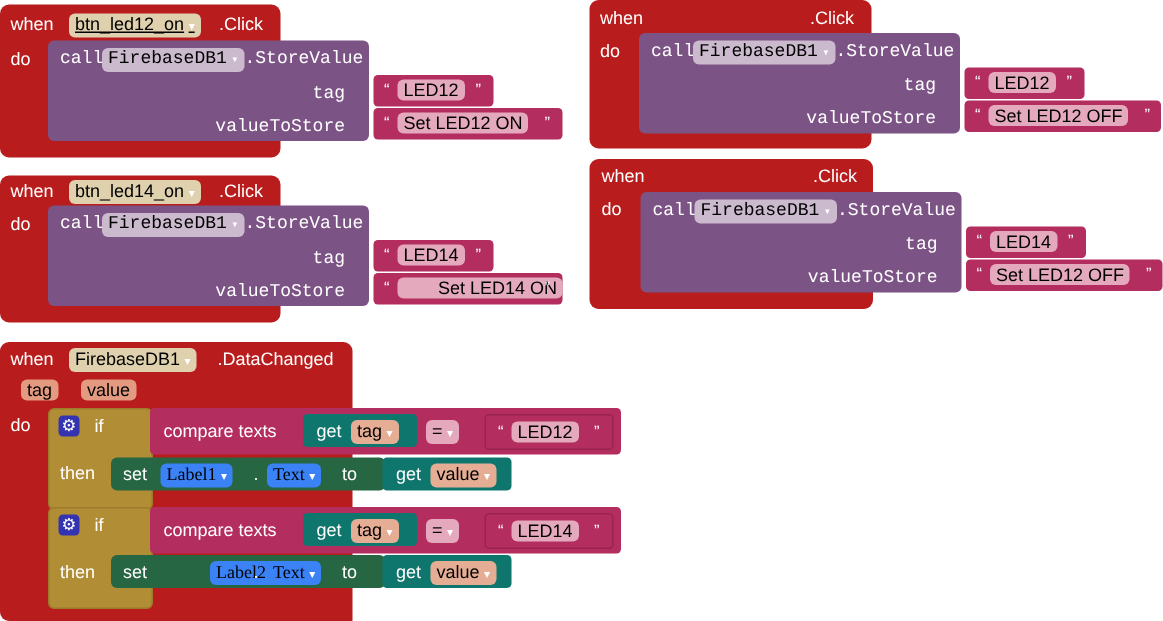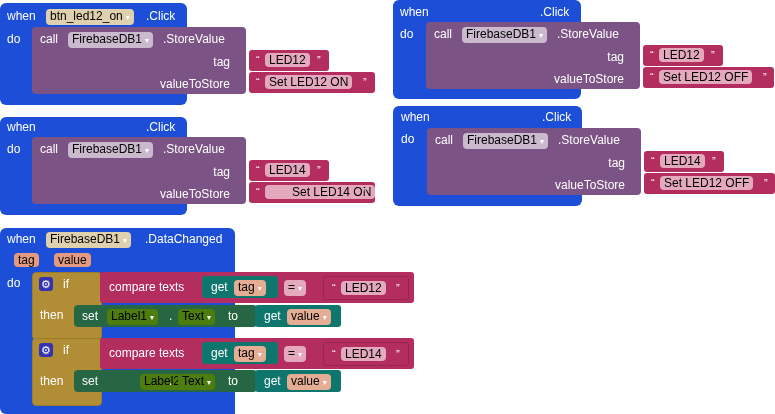--- a/index.html
+++ b/index.html
@@ -1,44 +1,44 @@
 <!DOCTYPE html>
 <html><head>
 <meta charset="utf-8">
 <style>
   html, body { margin:0; padding:0; }
   body { width:775px; height:414px; background:#ffffff; position:relative; overflow:hidden;
          font-family:"Liberation Sans", sans-serif; font-size:12px; color:#fff; }
   .abs { position:absolute; }
-  .event { background:#1d4ed8; border-radius:6px; }
-  .purple { background:#7c5385; border-radius:4px; }
+  .event { background:#b91c1c; border-radius:6px; }
+  .purple { background:#7c5385; border-radius:4px;font-family:Liberation Mono, monospace; }
   .text-blk { background:#b32d5e; border-radius:3px; }
   .orange { background:#0f766e; border-radius:3px; }
   .green { background:#266643; border-radius:4px; }
   .compare { background:#b32d5e; border-radius:3px; }
   .lbl { position:absolute; white-space:nowrap; color:#fff; line-height:14px; }
   .field { position:absolute; border-radius:4px; padding:0 4px; line-height:14px; white-space:nowrap; color:#000; }
   .f-event { background:#dfd1ad; }
   .f-purple { background:#cbb9cd; }
   .f-text { background:#e4a9bd; }
   .f-orange { background:#e6ad95; color:#000; }
-  .f-green { background:#4d7c0f; }
+  .f-green { background:#3b82f6;font-family:Liberation Serif, serif; }
   .f-param { background:#e49a80; color:#000; border-radius:4px; }
   .dd { font-size:8px; color:#fff; margin-left:3px; }
   .f-event .dd, .f-purple .dd { color:#fff; }
   .quote { position:absolute; color:#fff; font-size:11px; line-height:14px; }
   .gear { position:absolute; width:14px; height:14px; background:#3434b2; border-radius:3px; color:#fff;
           font-size:11px; line-height:14px; text-align:center; }
 </style>
 </head>
 <body>
 
 <div class="abs event" style="left:0;top:3px;width:187px;height:102px;">
   <span class="lbl" style="left:7px;top:6px;">when</span>
-  <span class="field f-event" style="left:46px;top:6px;"><span>btn_led12_on</span><span class="dd">▾</span></span>
+  <span class="field f-event" style="left:46px;top:6px;text-decoration:underline;"><span>btn_led12_on</span><span class="dd">▾</span></span>
   <span class="lbl" style="left:146px;top:6px;">.Click</span>
   <span class="lbl" style="left:7px;top:29px;">do</span>
   <div class="abs purple" style="left:32px;top:24px;width:214px;height:67px;">
     <span class="lbl" style="left:8px;top:5px;">call</span>
     <span class="field f-purple" style="left:36px;top:5px;"><span>FirebaseDB1</span><span class="dd">▾</span></span>
     <span class="lbl" style="left:131px;top:5px;">.StoreValue</span>
     <span class="lbl" style="right:16px;top:28px;">tag</span>
     <span class="lbl" style="right:16px;top:50px;">valueToStore</span>
   </div>
   <div class="abs text-blk" style="left:249px;top:47px;width:80px;height:21px;">
@@ -48,20 +48,21 @@
   </div>
   <div class="abs text-blk" style="left:249px;top:69px;width:126px;height:21px;">
     <span class="quote" style="left:7px;top:3px;">“</span>
     <span class="field f-text" style="left:16px;top:3px;">Set LED12 ON</span>
     <span class="quote" style="left:114px;top:3px;">”</span>
   </div>
 </div>
 
 <div class="abs event" style="left:0;top:117px;width:187px;height:98px;">
   <span class="lbl" style="left:7px;top:3px;">when</span>
+  <span class="field f-event" style="left:46px;top:3px;"><span>btn_led14_on</span><span class="dd">▾</span></span>
   <span class="lbl" style="left:146px;top:3px;">.Click</span>
   <span class="lbl" style="left:7px;top:25px;">do</span>
   <div class="abs purple" style="left:32px;top:20px;width:214px;height:67px;">
     <span class="lbl" style="left:8px;top:5px;">call</span>
     <span class="field f-purple" style="left:36px;top:5px;"><span>FirebaseDB1</span><span class="dd">▾</span></span>
     <span class="lbl" style="left:131px;top:5px;">.StoreValue</span>
     <span class="lbl" style="right:16px;top:28px;">tag</span>
     <span class="lbl" style="right:16px;top:50px;">valueToStore</span>
   </div>
   <div class="abs text-blk" style="left:249px;top:43px;width:80px;height:21px;">

